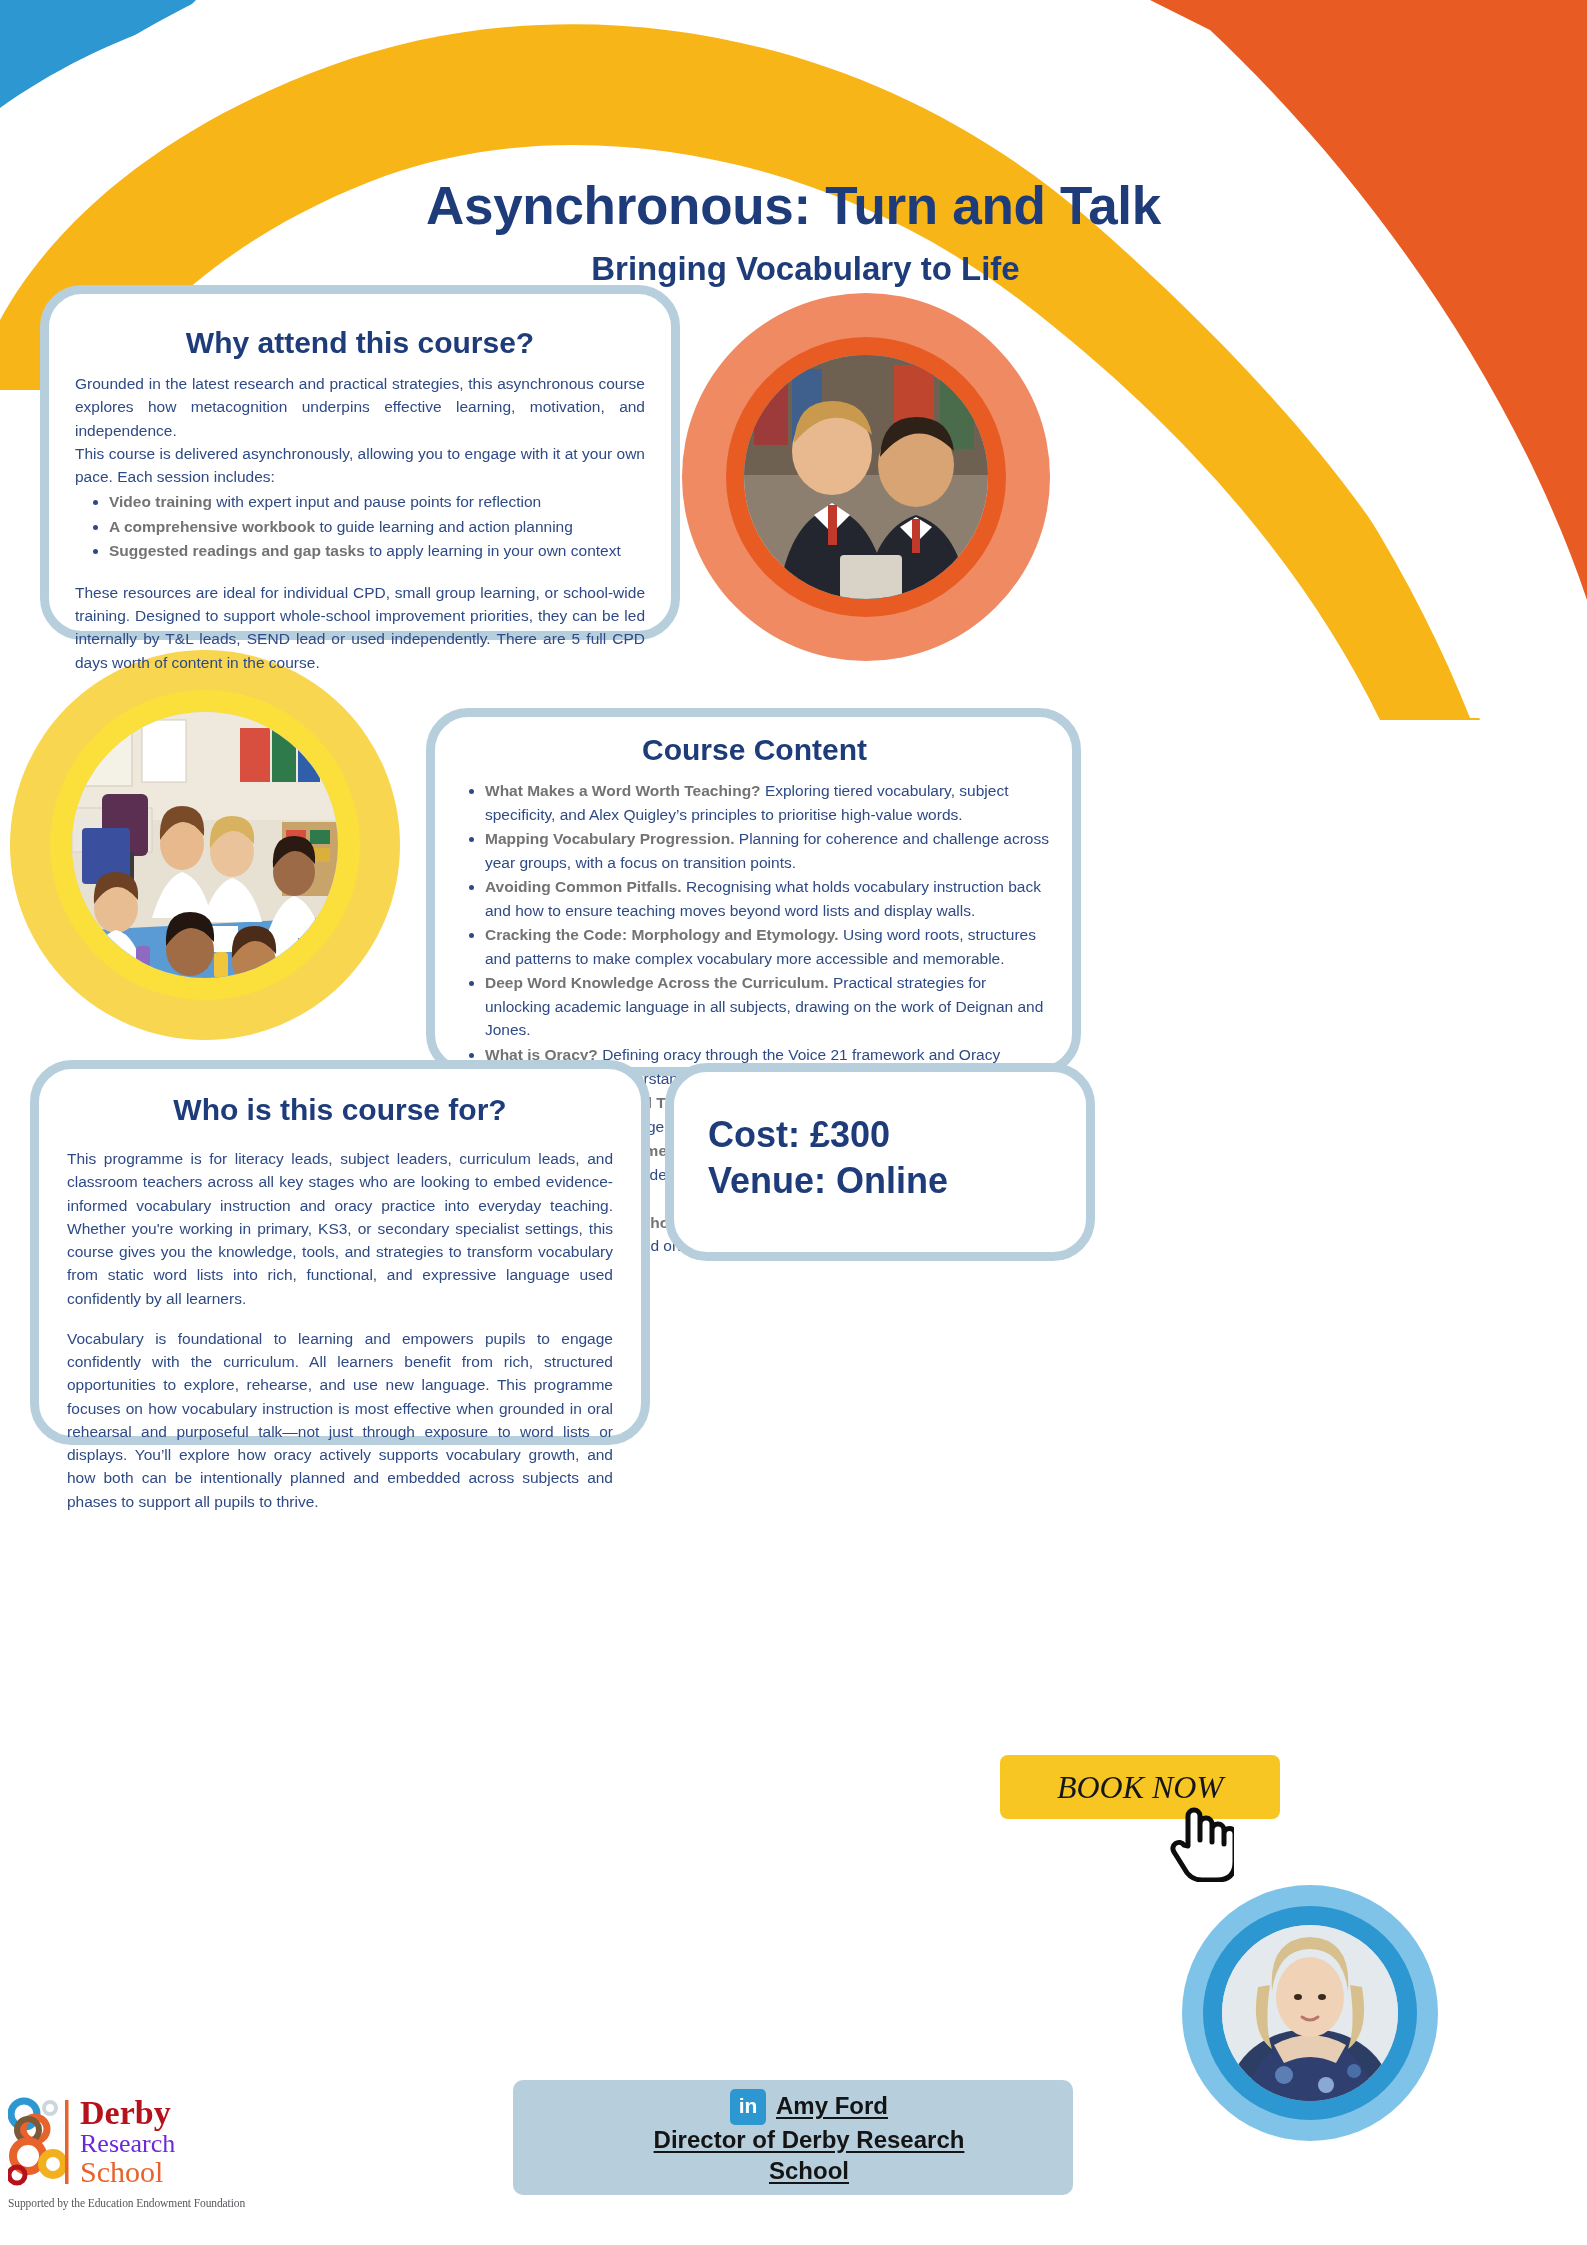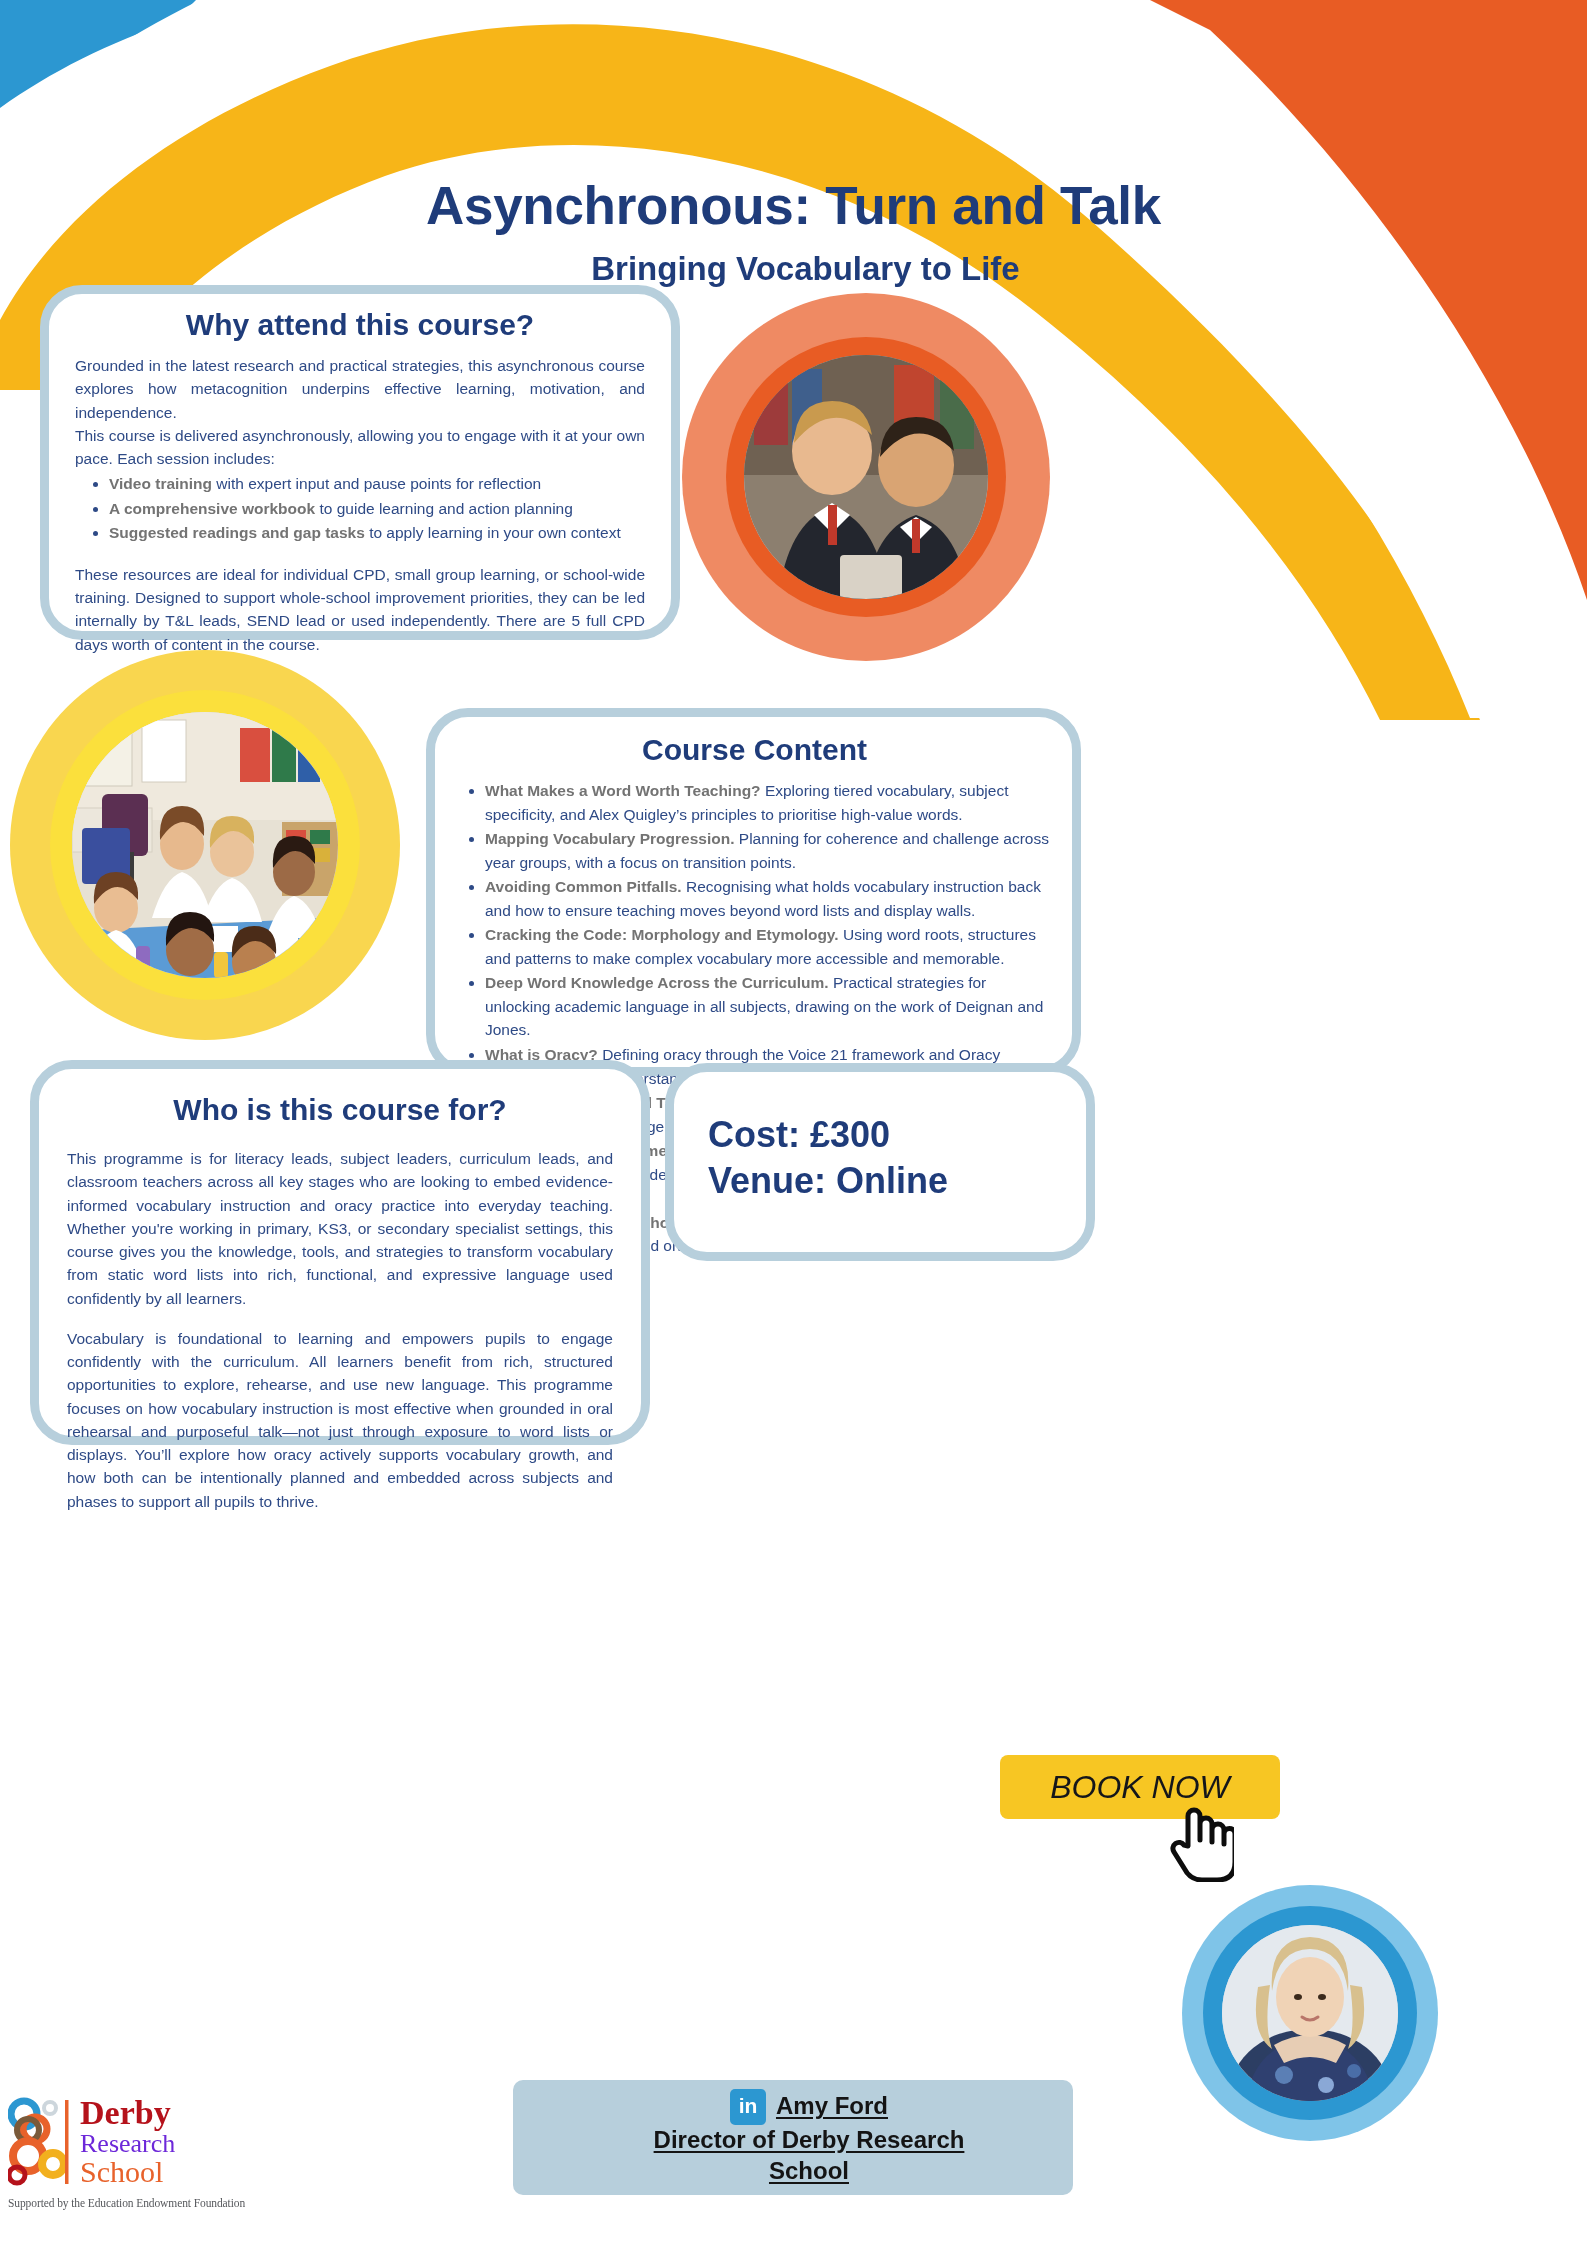--- a/index.html
+++ b/index.html
@@ -51,21 +51,21 @@
     text-align: justify;
   }
   .body-text p { margin-bottom: 0; }
   .body-text p + p { margin-top: 0; }
   .tight-list { list-style: disc; margin: 2px 0 0 34px; }
   .tight-list li { font-size: 15.5px; color: #2e4a86; line-height: 1.52; margin: 1px 0; }
   .tight-list li b { color: #737373; }
   .gap { height: 17px; }
 
   
-  #card-why     { left: 40px;  top: 285px;  width: 640px;  height: 355px; padding: 14px 26px 14px 26px; }
+  #card-why     { left: 40px;  top: 285px;  width: 640px;  height: 355px; padding: 32px 26px 14px 26px; }
   #card-content { left: 426px; top: 708px;  width: 655px;  height: 368px; padding: 16px 20px 10px 22px; }
 
   
   .photo-ring { position: absolute; border-radius: 50%; z-index: 3; }
 
   .photo-inner {
     position: absolute; border-radius: 50%; overflow: hidden;
     z-index: 4; background: #cfd7df;
   }
   .photo-inner svg { display: block; }
@@ -78,21 +78,21 @@
   
   #book-now {
     position: absolute; left: 1000px; top: 1755px;
     width: 280px; height: 64px;
     background: #f7c623; border-radius: 8px;
     display: flex; align-items: center; justify-content: center;
     z-index: 8;
   }
   #book-now span {
     font-size: 32px; font-style: italic; color: #15161a;
-    font-family: Liberation Sans, sans-serif;
+    font-family: Liberation Serif, serif;
   }
   #cursor-hand { position: absolute; left: 1168px; top: 1800px; z-index: 9; }
 
   
   #logo-block { position: absolute; left: 8px; top: 2076px; z-index: 6; width: 330px; }
   .logo-row { display: flex; align-items: center; margin-top: 20px; }
   .logo-words { margin-left: 10px; line-height: 1.02; }
   .logo-derby    { font-size: 34px; font-weight: bold; color: #b5121b; font-family: "Liberation Serif", serif; }
   .logo-research { font-size: 26px; color: #6d28d9; font-family: "Liberation Serif", serif; }
   .logo-school   { font-size: 30px; color: #e8622b; font-family: "Liberation Serif", serif; }

